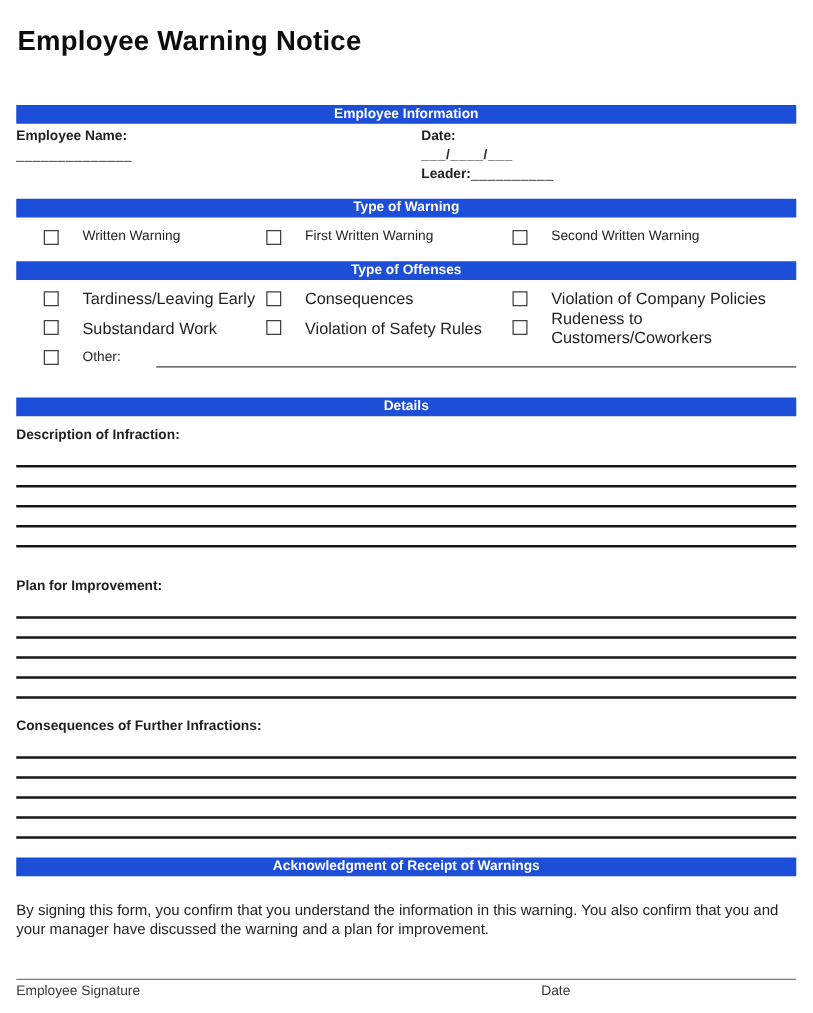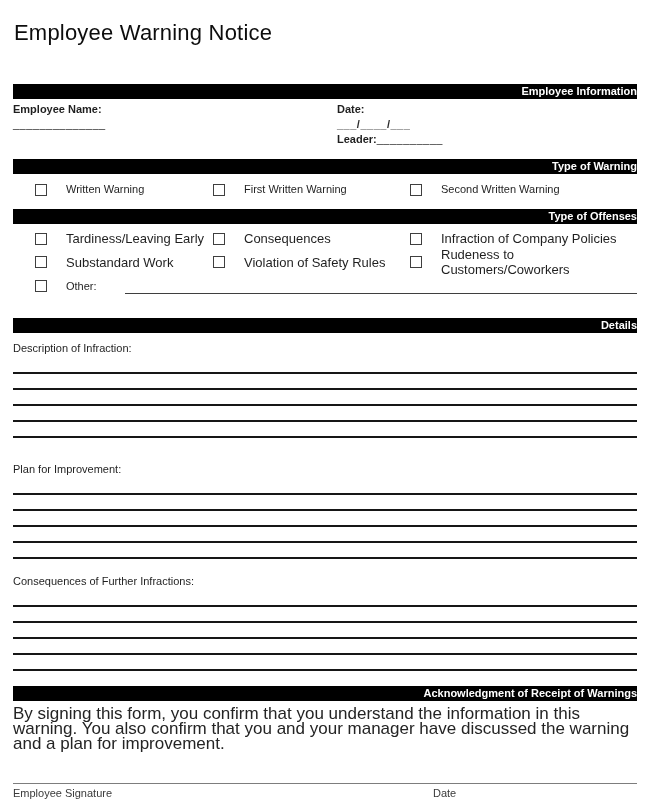--- a/index.html
+++ b/index.html
@@ -5,28 +5,28 @@
   html,body{margin:0;padding:0;}
   body{
     width:650px;height:810px;background:#ffffff;
     font-family:"Liberation Sans",sans-serif;color:#1f1f1f;
     overflow:hidden;
   }
   .page{padding:0 13px;}
 
   .title{
     margin:0;padding:20px 0 0 1px;
-    font-size:22px;line-height:26px;font-weight:400;color:#0d0d0d;
+    font-size:22px;line-height:26px;font-weight:700;color:#0d0d0d;
     letter-spacing:.2px;
   }
 
   .bar{
-    background:#000000;color:#ffffff;
+    background:#1d4ed8;color:#ffffff;
     height:15px;line-height:15px;
-    font-size:11px;font-weight:700;text-align:right;
+    font-size:11px;font-weight:700;text-align:center;
   }
   .bar-info{margin-top:38px;}
   .bar-warning{margin-top:12px;}
   .bar-offenses{margin-top:12px;}
   .bar-details{margin-top:24px;}
   .bar-ack{margin-top:15px;}
 
   
   .emp-grid{
     display:grid;grid-template-columns:324px 1fr;
@@ -55,30 +55,30 @@
     display:flex;align-items:flex-end;gap:19px;
     padding-left:22px;margin-top:2px;
     font-size:11px;line-height:15px;
   }
   .other-row .checkbox{margin-bottom:2px;}
   .other-fill{
     flex:1;border-bottom:1px solid #3f3f3f;height:13px;margin-left:9px;
   }
 
   
-  .field-label{font-size:11px;line-height:13px;font-weight:400;}
+  .field-label{font-size:11px;line-height:13px;font-weight:700;}
   .lbl-desc{margin-top:9px;}
   .lbl-plan{margin-top:25px;}
   .lbl-cons{margin-top:16px;}
   .write-line{border-top:2px solid #161616;margin-top:14px;height:0;}
   .write-line.first{margin-top:17px;}
 
   
   .ack-text{
-    margin-top:5px;font-size:17px;line-height:15px;color:#242424;
+    margin-top:20px;font-size:12px;line-height:15px;color:#242424;
     width:617px;
   }
   .sig-line{border-top:1px solid #7d7d7d;margin-top:32px;height:0;}
   .sig-row{
     display:grid;grid-template-columns:420px 1fr;
     padding-top:2px;font-size:11px;line-height:14px;color:#3a3a3a;
   }
   .sig-row.manager{margin-top:25px;padding-left:39px;}
 </style>
 </head>
@@ -120,21 +120,21 @@
     <div class="option">
       <span class="checkbox"></span>
       <span>Tardiness/Leaving Early</span>
     </div>
     <div class="option">
       <span class="checkbox"></span>
       <span>Consequences</span>
     </div>
     <div class="option">
       <span class="checkbox"></span>
-      <span>Infraction of Company Policies</span>
+      <span>Violation of Company Policies</span>
     </div>
     <div class="option">
       <span class="checkbox"></span>
       <span>Substandard Work</span>
     </div>
     <div class="option">
       <span class="checkbox"></span>
       <span>Violation of Safety Rules</span>
     </div>
     <div class="option">

